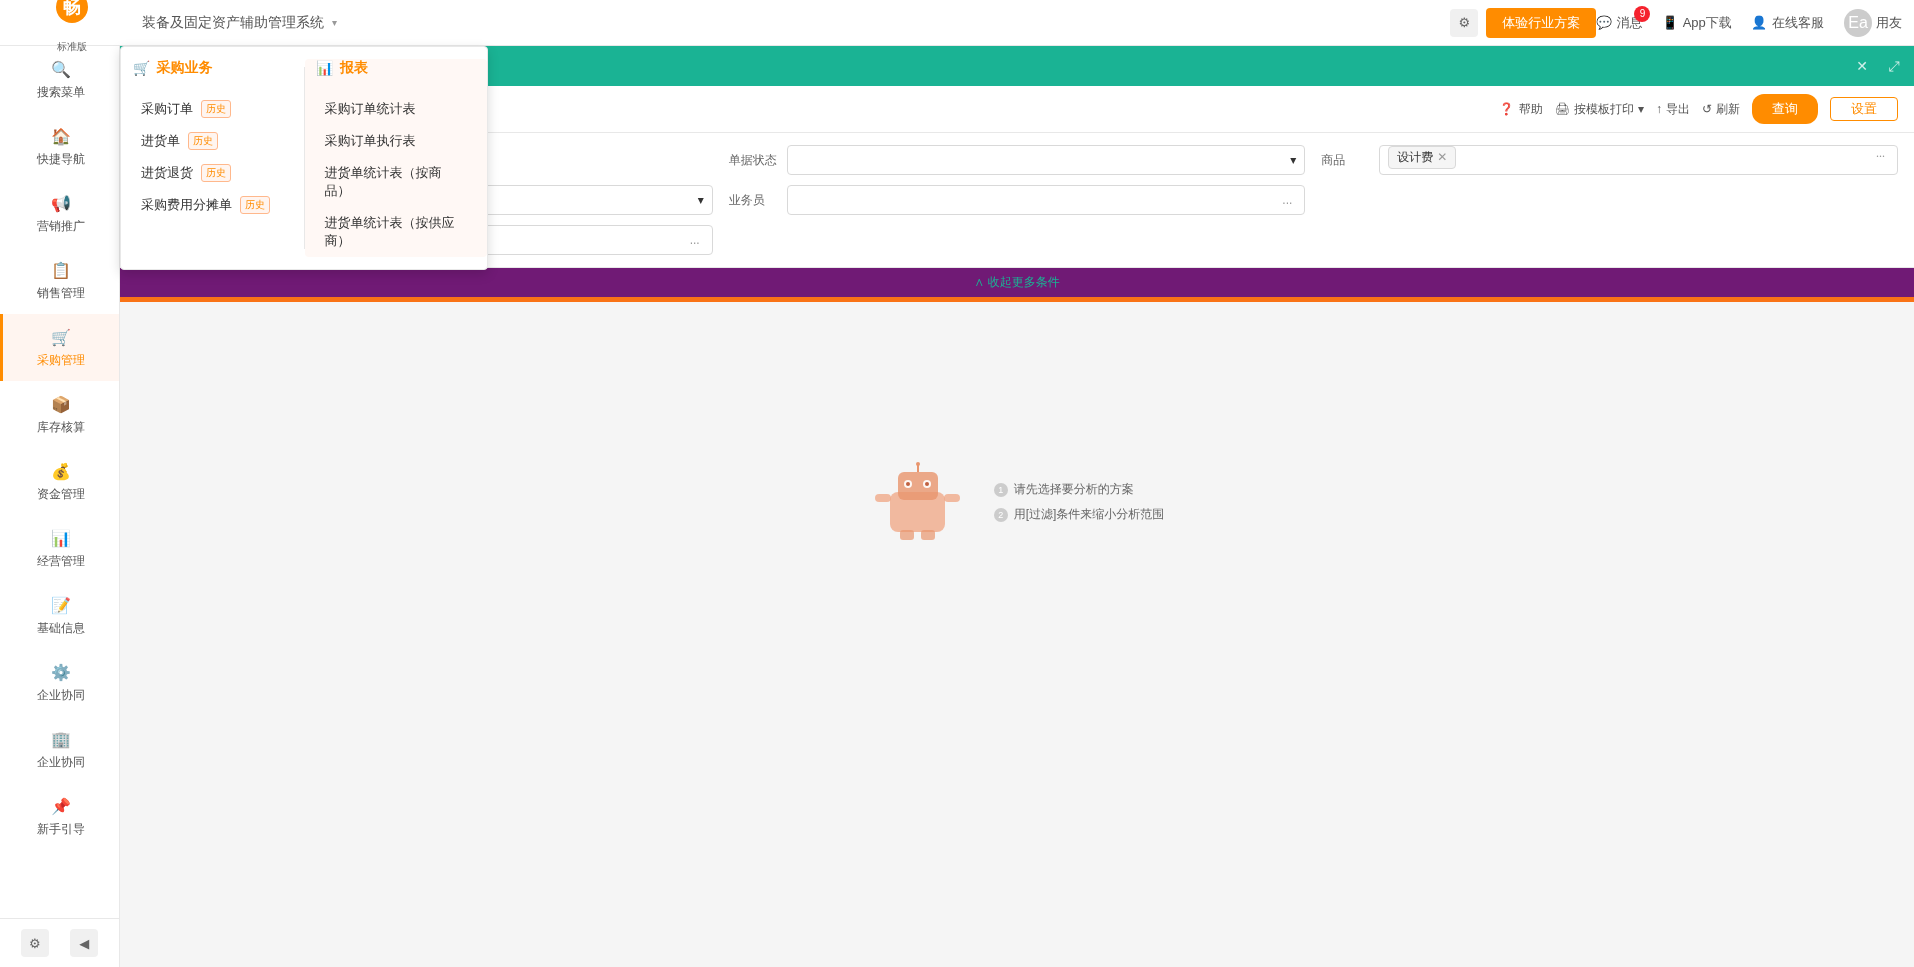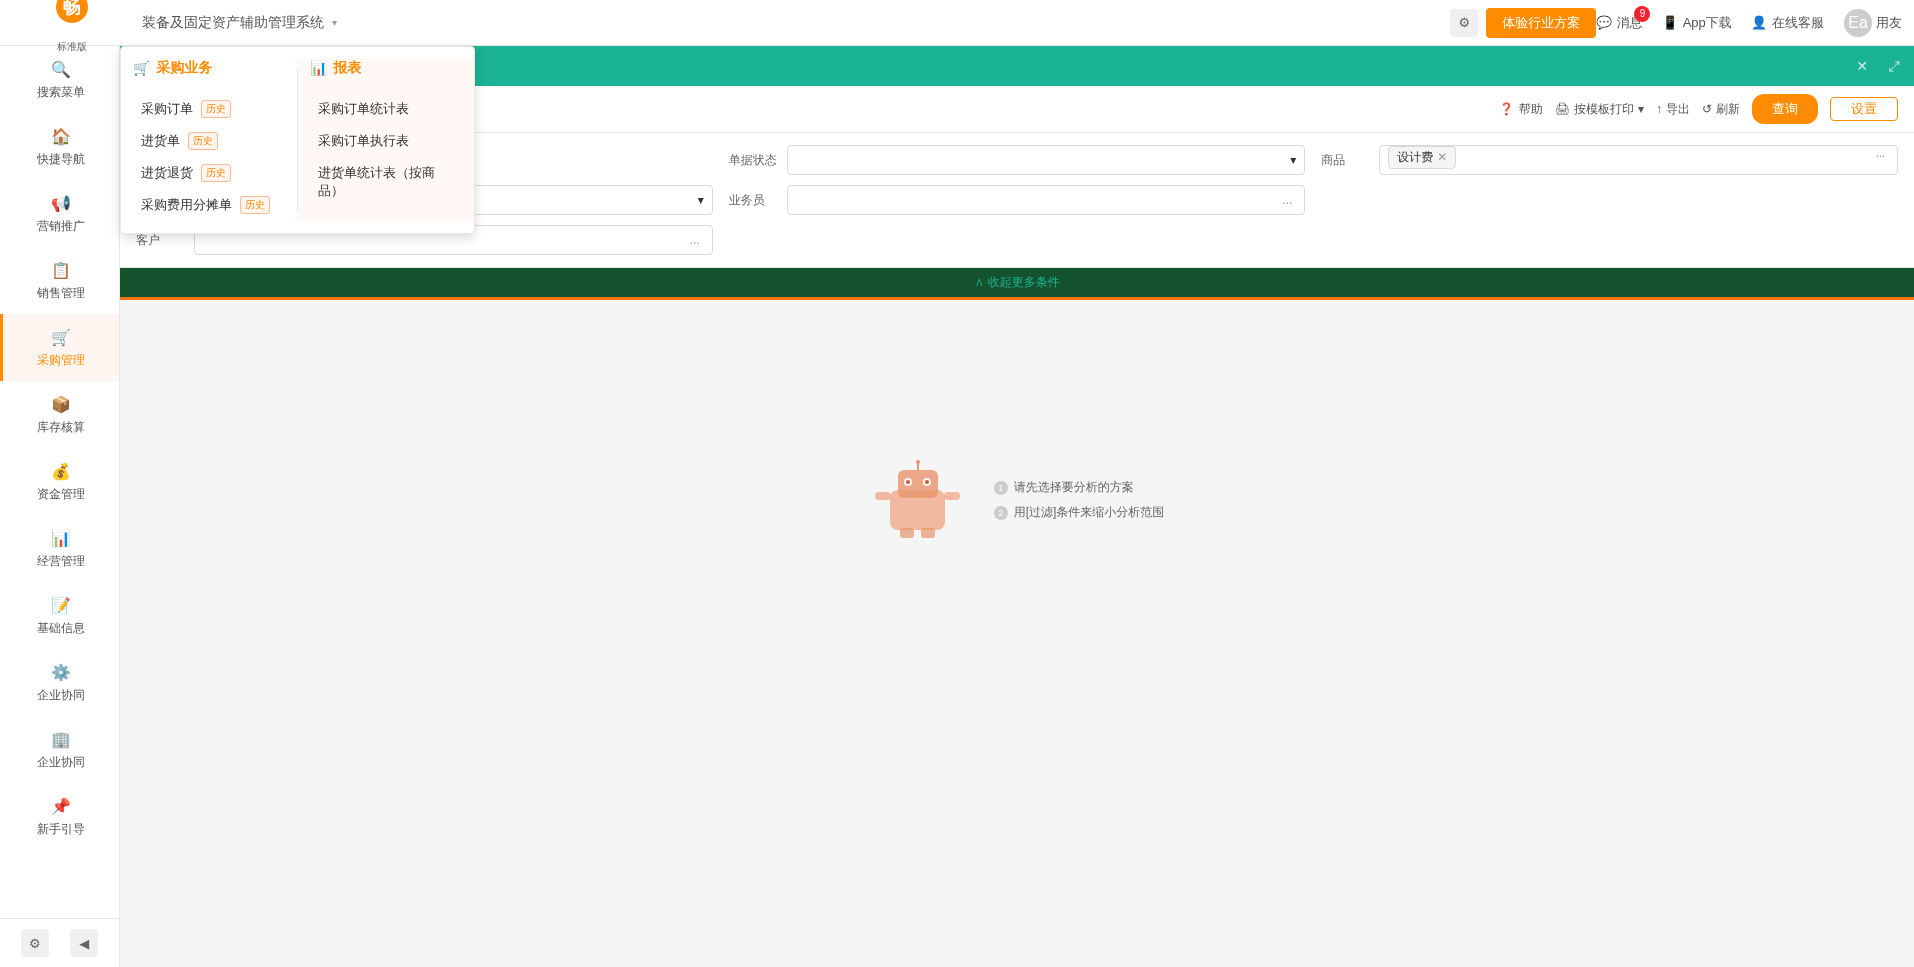--- a/index.html
+++ b/index.html
@@ -315,22 +315,22 @@
       align-items: center;
       gap: 4px;
     }
     .tag-close { cursor: pointer; color: #999; }
     .collapse-btn {
       text-align: center;
       padding: 6px;
       color: #1ab394;
       cursor: pointer;
       font-size: 12px;
-      background: #14532d;
-      border-bottom: 3px solid #f97316;
+      background: #701a75;
+      border-bottom: 5px solid #f97316;
     }
 
     
     .empty-state {
       display: flex;
       flex-direction: column;
       align-items: center;
       justify-content: center;
       height: 400px;
       gap: 16px;
@@ -695,14 +695,17 @@
     </div>
     <div class="menu-item-row">
       <span>采购订单统计表</span>
     </div>
     <div class="menu-item-row">
       <span>采购订单执行表</span>
     </div>
     <div class="menu-item-row">
       <span>进货单统计表（按商品）</span>
     </div>
+    <div class="menu-item-row">
+      <span>进货单统计表（按供应商）</span>
+    </div>
   </div>
 </div>
 
 </body></html>

